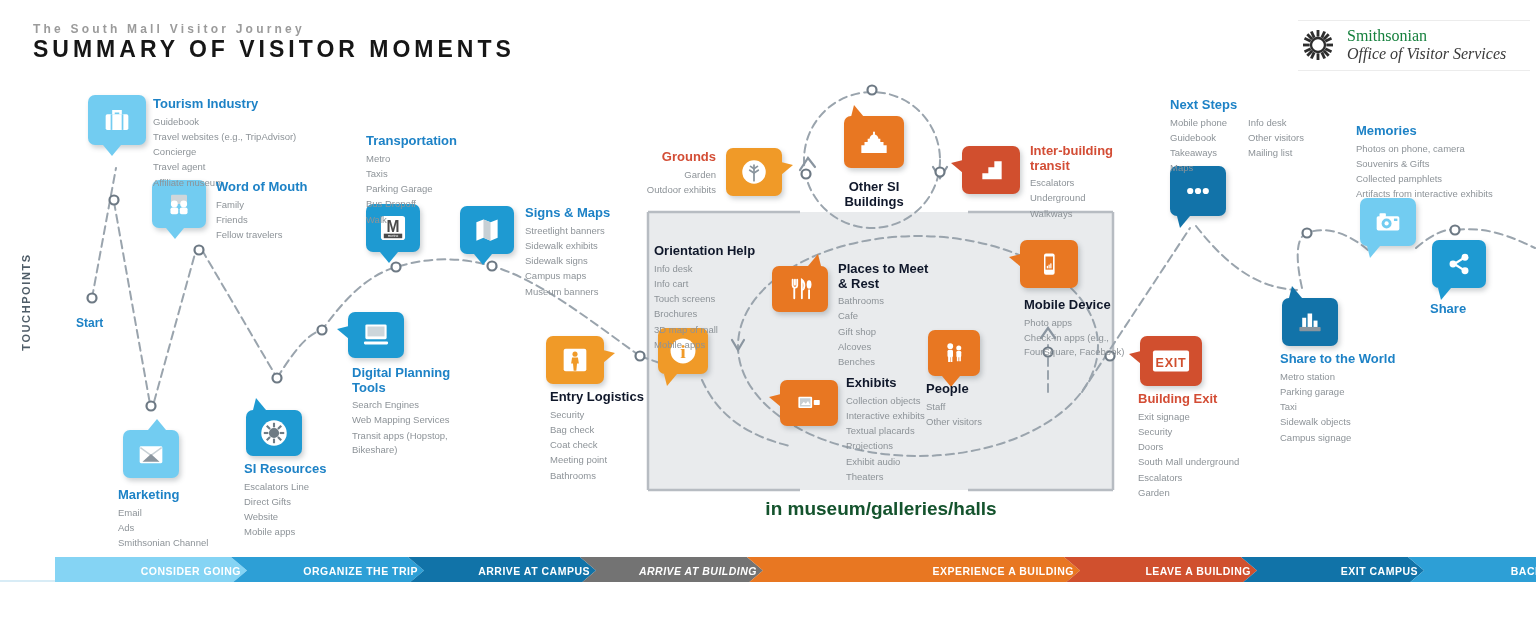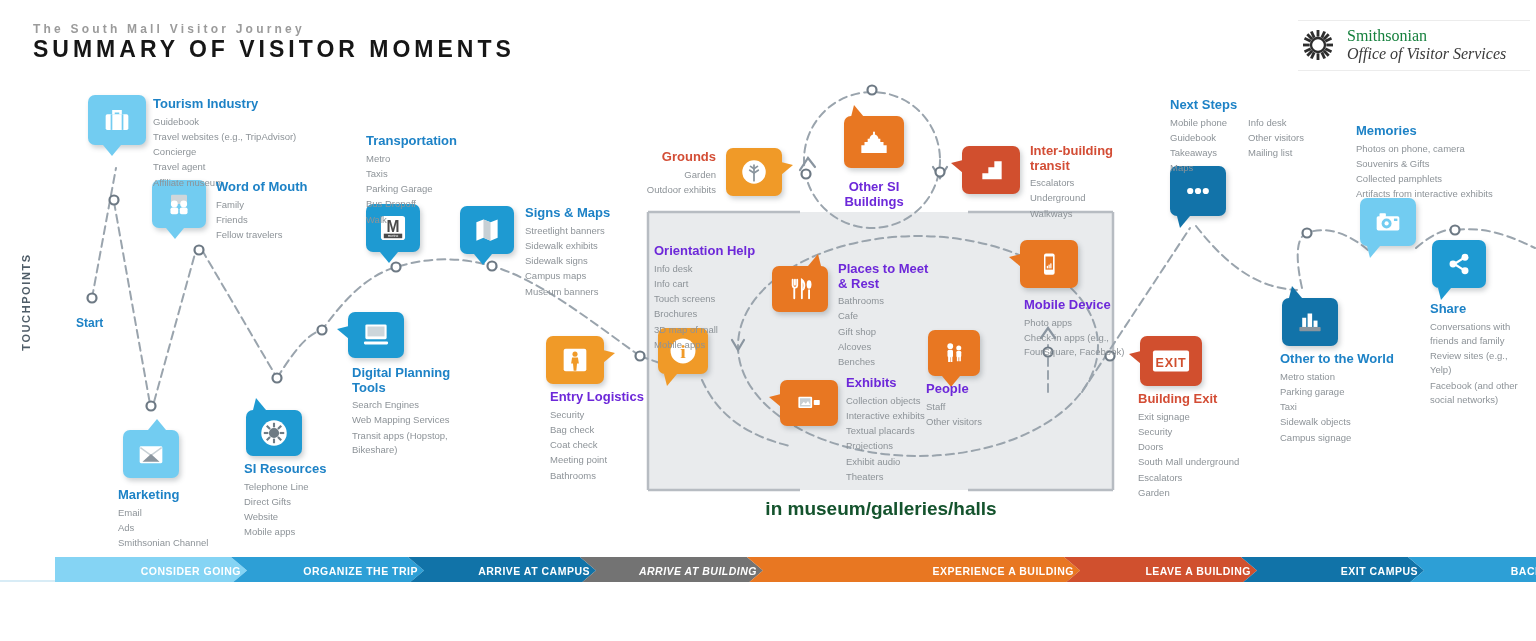--- a/index.html
+++ b/index.html
@@ -34,21 +34,21 @@
   .tail-b::after{top:99%;left:26%;border-top:11px solid var(--c);border-bottom:0;}
   .tail-bl::after{top:99%;left:12%;border-top:12px solid var(--c);border-bottom:0;border-left-width:3px;border-right-width:10px;}
   .tail-t::after{bottom:99%;left:45%;border-bottom:11px solid var(--c);border-top:0;}
   .tail-tl::after{bottom:99%;left:12%;border-bottom:12px solid var(--c);border-top:0;border-left-width:3px;border-right-width:10px;}
   .tail-tr::after{bottom:99%;right:12%;border-bottom:12px solid var(--c);border-top:0;border-right-width:3px;border-left-width:10px;}
   .tail-l::after{right:99%;top:30%;border-right:12px solid var(--c);border-left:0;border-top-width:3px;border-bottom-width:10px;}
   .tail-r::after{left:99%;top:30%;border-left:12px solid var(--c);border-right:0;border-top-width:3px;border-bottom-width:10px;}
   
   .tp{position:absolute;z-index:4;}
   .tp-title{font-size:13px;font-weight:bold;line-height:1.12;margin-bottom:3px;}
-  .t-blue{color:#1d82c6}.t-orange{color:#6d28d9}.t-red{color:#d34d35}
+  .t-blue{color:#1d82c6}.t-orange{color:#0f172a}.t-red{color:#d34d35}
   .tp-items{font-size:9.5px;color:#8d9398;line-height:1.5;}
   .tp-item{margin:0 0 1px 0;}
   .align-r{text-align:right;}
   .cols{display:flex;gap:14px;}
   .center{text-align:center;}
   
   .timeline{position:absolute;left:55px;top:557px;height:27px;display:flex;z-index:5;}
   .stage{height:27px;display:flex;align-items:center;justify-content:flex-end;
          color:#fff;font-size:10.5px;font-weight:bold;letter-spacing:.5px;
          clip-path:polygon(0 0,calc(100% - 16px) 0,100% 50%,calc(100% - 16px) 100%,0 100%,16px 50%);
@@ -214,21 +214,21 @@
           <line x1="14.8" y1="14.8" x2="17.1" y2="17.1"></line>
         <line x1="6.9" y1="17.1" x2="9.2" y2="14.8"></line>
           <line x1="14.8" y1="9.2" x2="17.1" y2="6.9"></line>
       </g>
       <circle cx="12" cy="12" r="3.6" fill="#6e7b84"></circle>
     </svg>
   </div>
   <div class="tp" style="left:244px;top:462px;width:120px">
     <div class="tp-title t-blue">SI Resources</div>
     <div class="tp-items">
-        <div class="tp-item">Telephone Line</div>
+        <div class="tp-item">Escalators Line</div>
         <div class="tp-item">Direct Gifts</div>
         <div class="tp-item">Website</div>
         <div class="tp-item">Mobile apps</div>
       </div>
   </div>
 
   <div class="tp" style="left:366px;top:134px;width:120px">
     <div class="tp-title t-blue">Transportation</div>
     <div class="tp-items">
         <div class="tp-item">Metro</div>
@@ -509,21 +509,21 @@
 
   <div class="bubble c-dblue tail-tl" style="left:1282px;top:298px;width:56px;height:48px">
     <svg width="34" height="34" viewBox="0 0 24 24">
       <rect x="6.5" y="9" width="2.8" height="6.5" fill="#fff"></rect>
       <rect x="10.3" y="6" width="3.2" height="9.5" fill="#fff"></rect>
       <rect x="14.5" y="11" width="2.8" height="4.5" fill="#fff"></rect>
       <rect x="4.5" y="15.5" width="15" height="3" rx=".5" fill="#8a959e"></rect>
     </svg>
   </div>
   <div class="tp" style="left:1280px;top:352px;width:126px">
-    <div class="tp-title t-blue">Other to the World</div>
+    <div class="tp-title t-blue">Share to the World</div>
     <div class="tp-items">
         <div class="tp-item">Metro station</div>
         <div class="tp-item">Parking garage</div>
         <div class="tp-item">Taxi</div>
         <div class="tp-item">Sidewalk objects</div>
         <div class="tp-item">Campus signage</div>
       </div>
   </div>
 
   <div class="bubble c-mblue tail-bl" style="left:1432px;top:240px;width:54px;height:48px">
@@ -534,25 +534,20 @@
         </g>
       <g fill="#fff">
           <circle cx="7.5" cy="12" r="2.6"></circle>
           <circle cx="16.5" cy="7" r="2.6"></circle>
           <circle cx="16.5" cy="17" r="2.6"></circle>
         </g>
     </svg>
   </div>
   <div class="tp" style="left:1430px;top:302px;width:100px">
     <div class="tp-title t-blue">Share</div>
-    <div class="tp-items">
-        <div class="tp-item">Conversations with friends and family</div>
-        <div class="tp-item">Review sites (e.g., Yelp)</div>
-        <div class="tp-item">Facebook (and other social networks)</div>
-      </div>
   </div>
 
   <div class="timeline">
     <div class="stage first" style="flex: 0 0 180px; background: rgb(133, 212, 244);">
         <span>CONSIDER GOING</span>
       </div>
     <div class="stage" style="flex: 0 0 181px; background: rgb(45, 159, 214);">
         <span>ORGANIZE THE TRIP</span>
       </div>
     <div class="stage" style="flex: 0 0 176px; background: rgb(17, 115, 168);">

